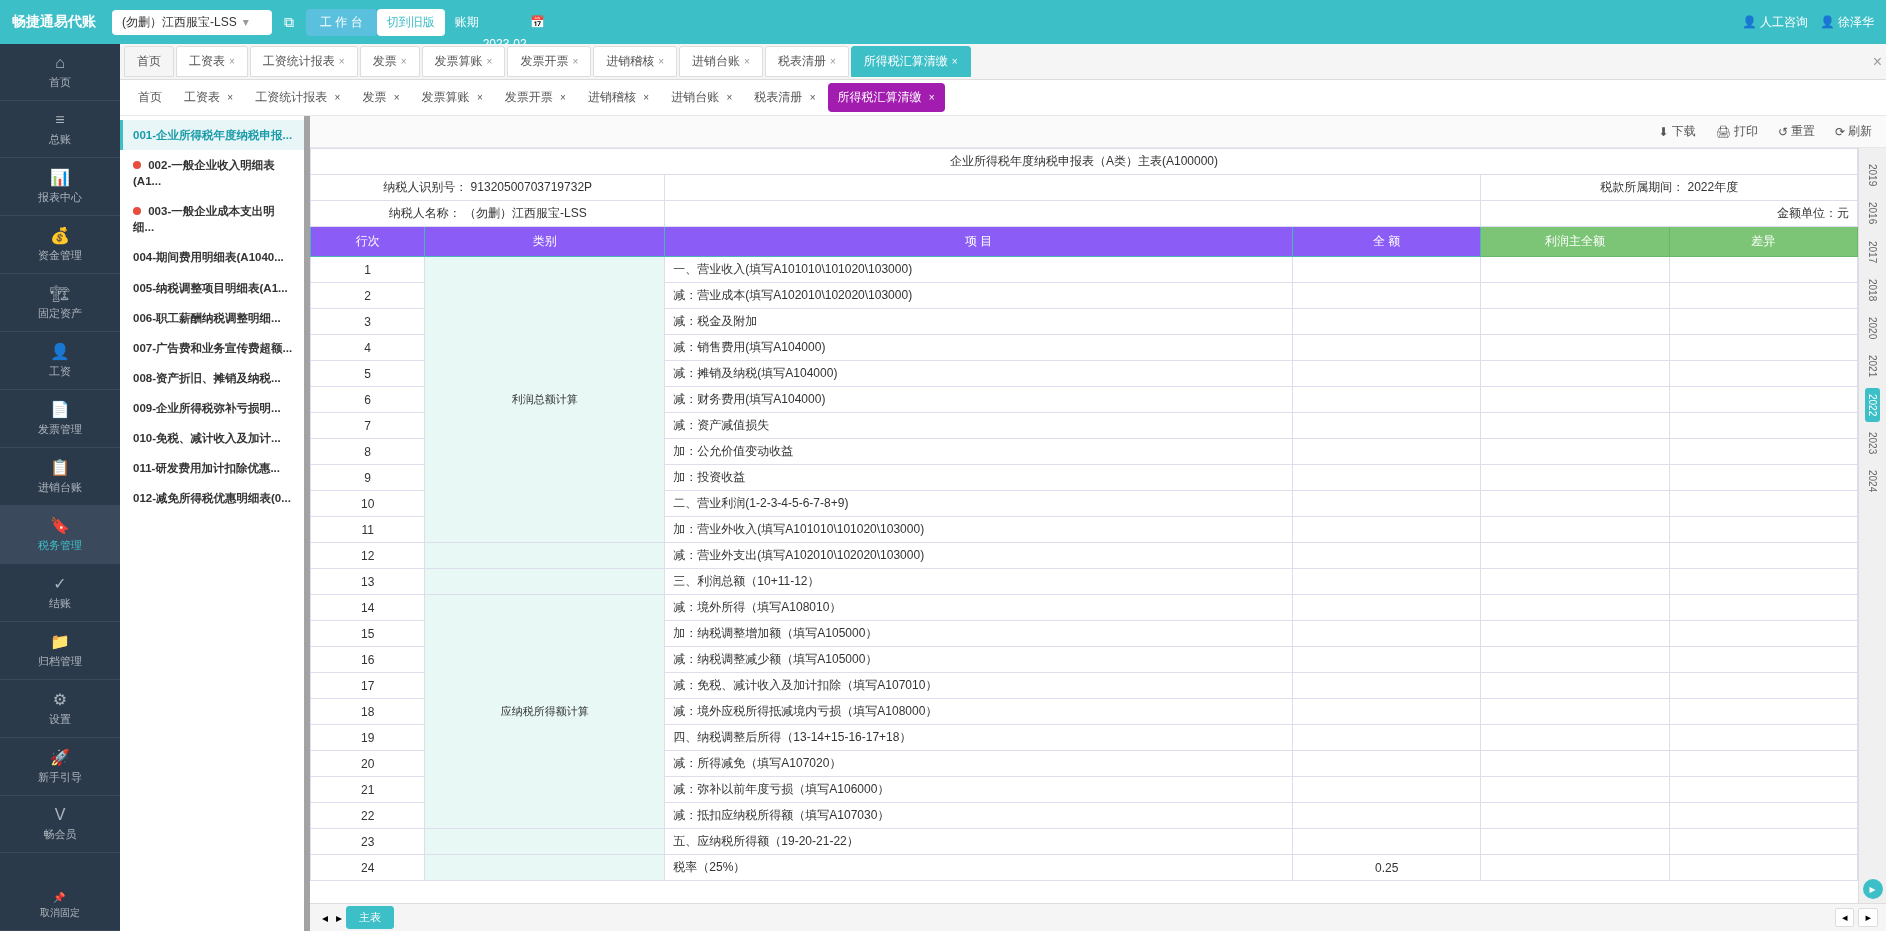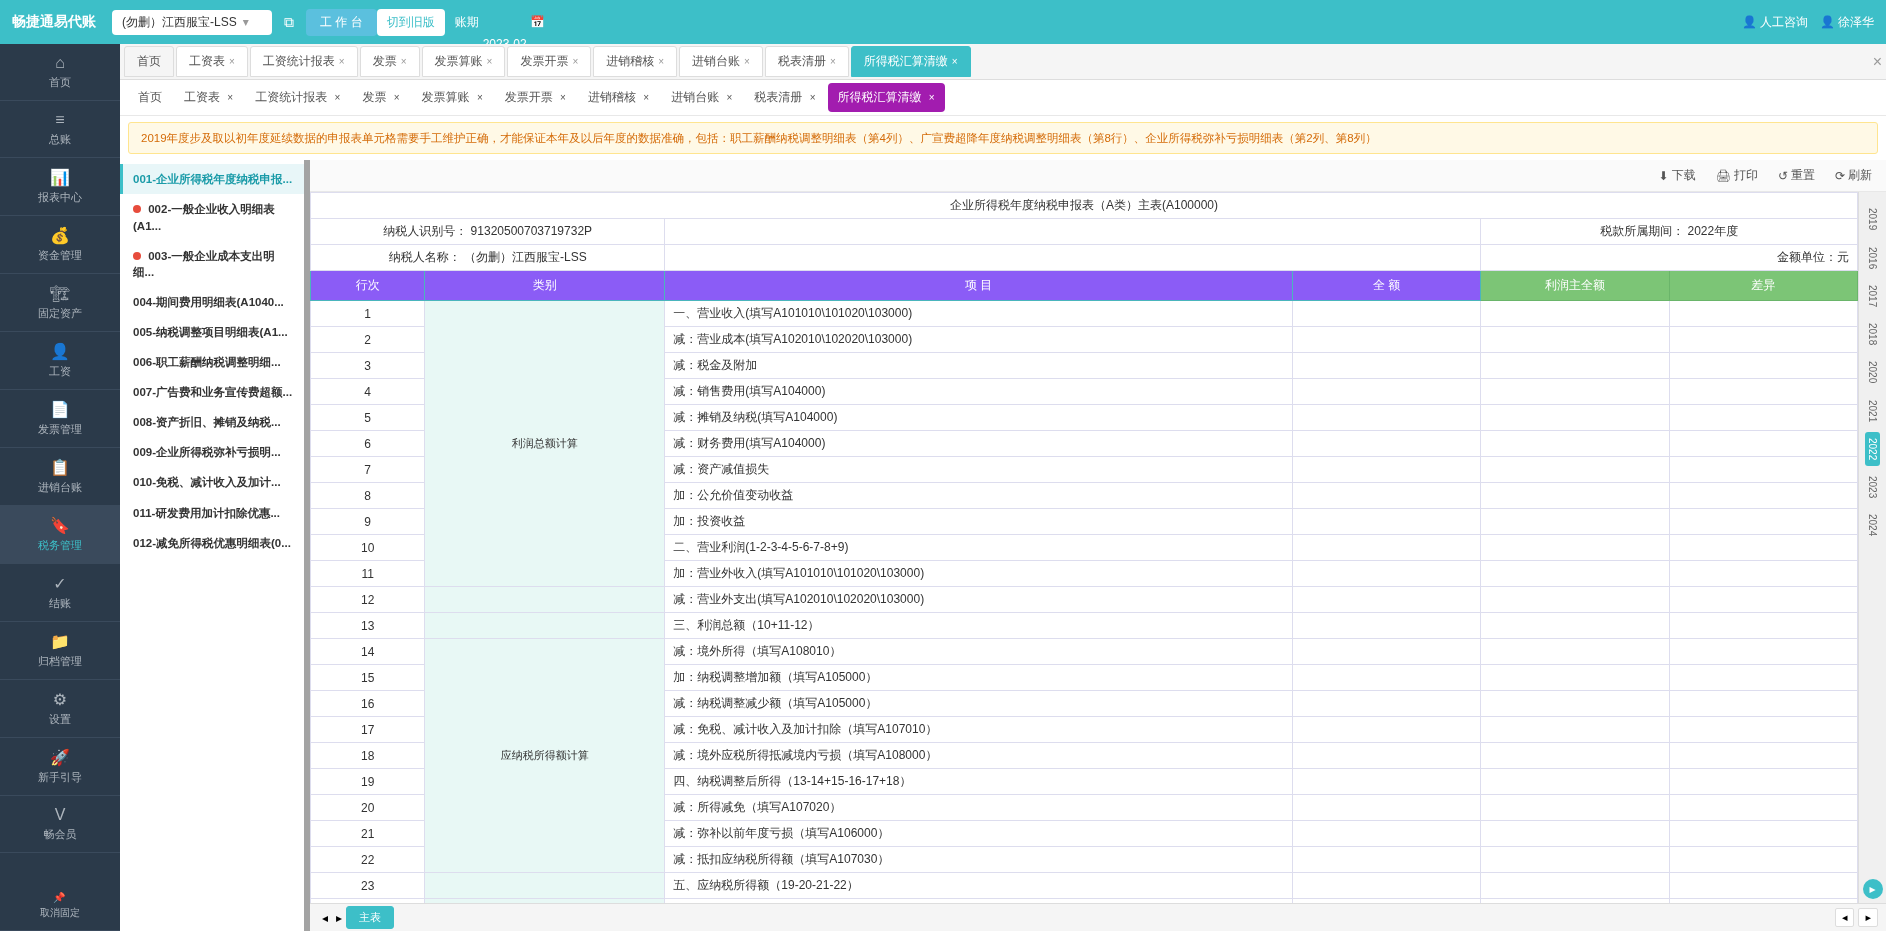--- a/index.html
+++ b/index.html
@@ -232,21 +232,20 @@
         <span class="nav-item">工资统计报表 <span class="close-x">×</span></span>
         <span class="nav-item">发票 <span class="close-x">×</span></span>
         <span class="nav-item">发票算账 <span class="close-x">×</span></span>
         <span class="nav-item">发票开票 <span class="close-x">×</span></span>
         <span class="nav-item">进销稽核 <span class="close-x">×</span></span>
         <span class="nav-item">进销台账 <span class="close-x">×</span></span>
         <span class="nav-item">税表清册 <span class="close-x">×</span></span>
         <span class="nav-item active">所得税汇算清缴 <span class="close-x" style="color:#fff;">×</span></span>
       </div>
 
-      <div class="warning-bar">2019年度步及取以初年度延续数据的申报表单元格需要手工维护正确，才能保证本年及以后年度的数据准确，包括：职工薪酬纳税调整明细表（第4列）、广宣费超降年度纳税调整明细表（第8行）、企业所得税弥补亏损明细表（第2列、第8列）</div>
 
       <div class="two-panel">
 
         <div class="left-panel">
           <div class="left-item active">
             <span>001-企业所得税年度纳税申报...</span>
           </div>
           <div class="left-item">
             <span class="status-dot red"></span>
             <span>002-一般企业收入明细表(A1...</span>

